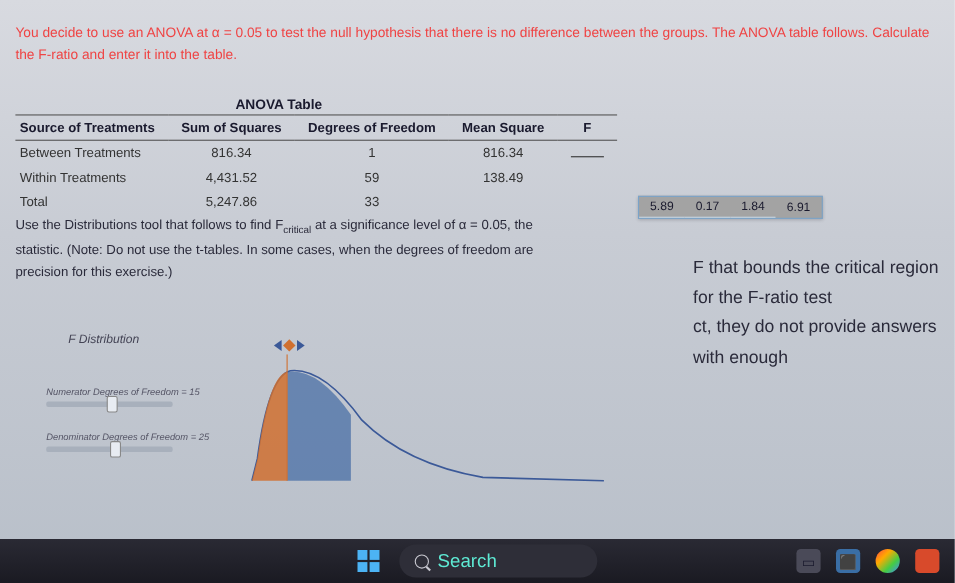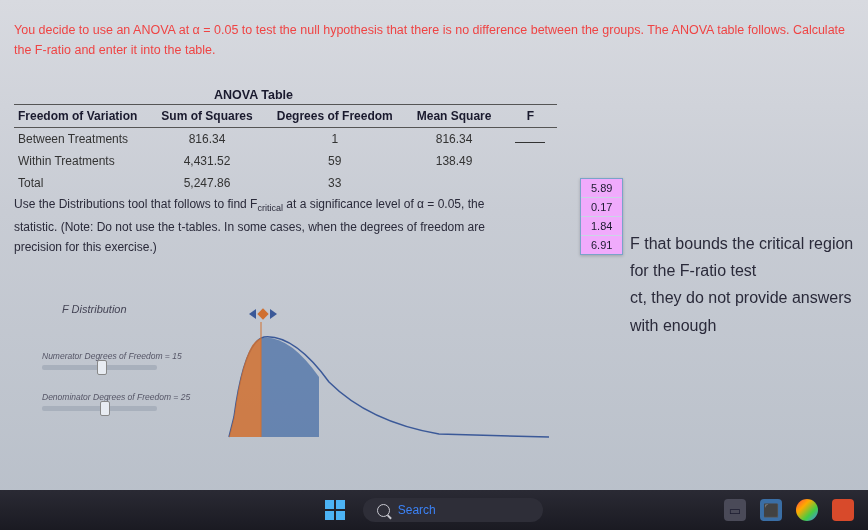--- a/index.html
+++ b/index.html
@@ -53,25 +53,26 @@
       display: inline-block;
       width: 30px;
       border-bottom: 1px solid #333;
       height: 10px;
     }
     .dropdown-column {
       position: absolute;
       left: 580px;
       top: 178px;
       display: flex;
-      flex-direction: column;
+      flex-direction: row;
       border: 1px solid #7aa3c9;
-      background: #f0abfc;
+      background: #a3a3a3;
       font-size: 11px;
       box-shadow: 0 1px 3px rgba(0,0,0,0.2);
+      align-items: center;
     }
     .dropdown-column .opt {
       padding: 3px 10px;
       border-bottom: 1px solid #c8d6e4;
       cursor: pointer;
       text-align: center;
     }
     .dropdown-column .opt:last-child { border-bottom: none; }
     .para2 {
       font-size: 12px;
@@ -208,21 +209,21 @@
     .search-icon::after {
       content: '';
       position: absolute;
       width: 5px;
       height: 1.5px;
       background: #c8c8d0;
       transform: rotate(45deg);
       bottom: -2px;
       right: -3px;
     }
-    .search-text { color: #3b82f6; font-size: 12px; }
+    .search-text { color: #5eead4; font-size: 17px; }
     .tb-icon {
       width: 22px;
       height: 22px;
       border-radius: 4px;
       display: flex;
       align-items: center;
       justify-content: center;
       font-size: 13px;
       cursor: pointer;
     }
@@ -238,21 +239,21 @@
 <body>
 
 <div class="content">
   <p class="intro">You decide to use an ANOVA at α = 0.05 to test the null hypothesis that there is no difference between the groups. The ANOVA table follows. Calculate the F-ratio and enter it into the table.</p>
 
   <div class="anova-section">
     <div class="anova-title">ANOVA Table</div>
     <table class="anova-table">
       <tbody>
           <tr>
-        <th>Freedom of Variation</th>
+        <th>Source of Treatments</th>
         <th>Sum of Squares</th>
         <th>Degrees of Freedom</th>
         <th>Mean Square</th>
         <th>F</th>
       </tr>
       <tr>
         <td>Between Treatments</td>
         <td>816.34</td>
         <td>1</td>
         <td>816.34</td>

